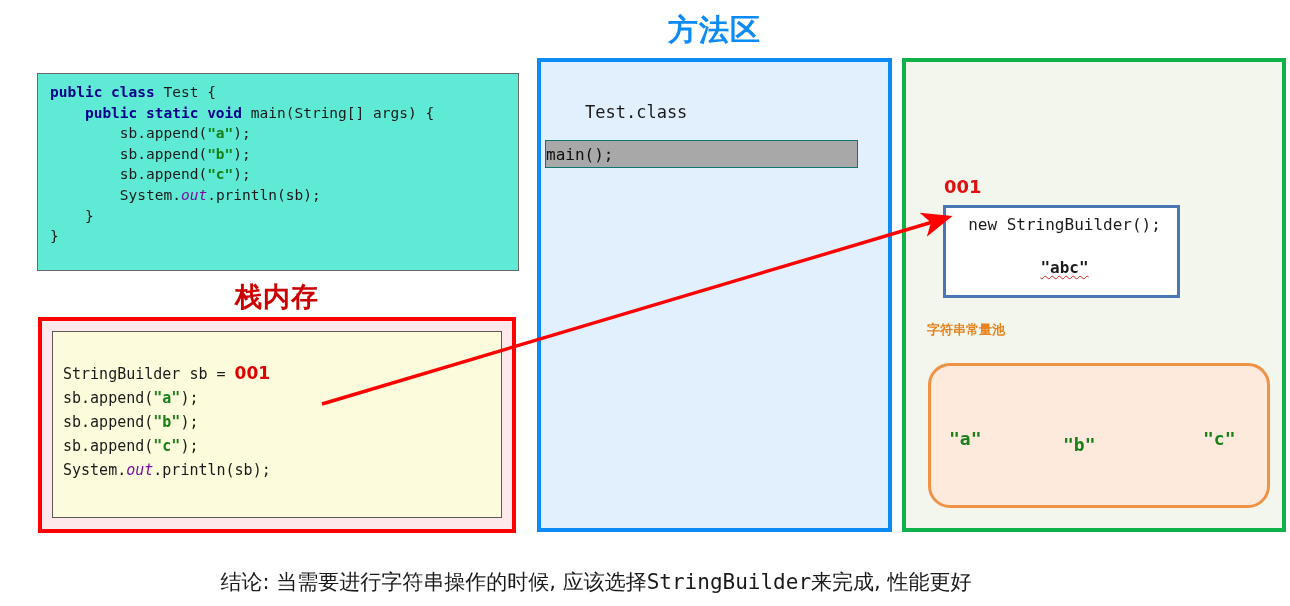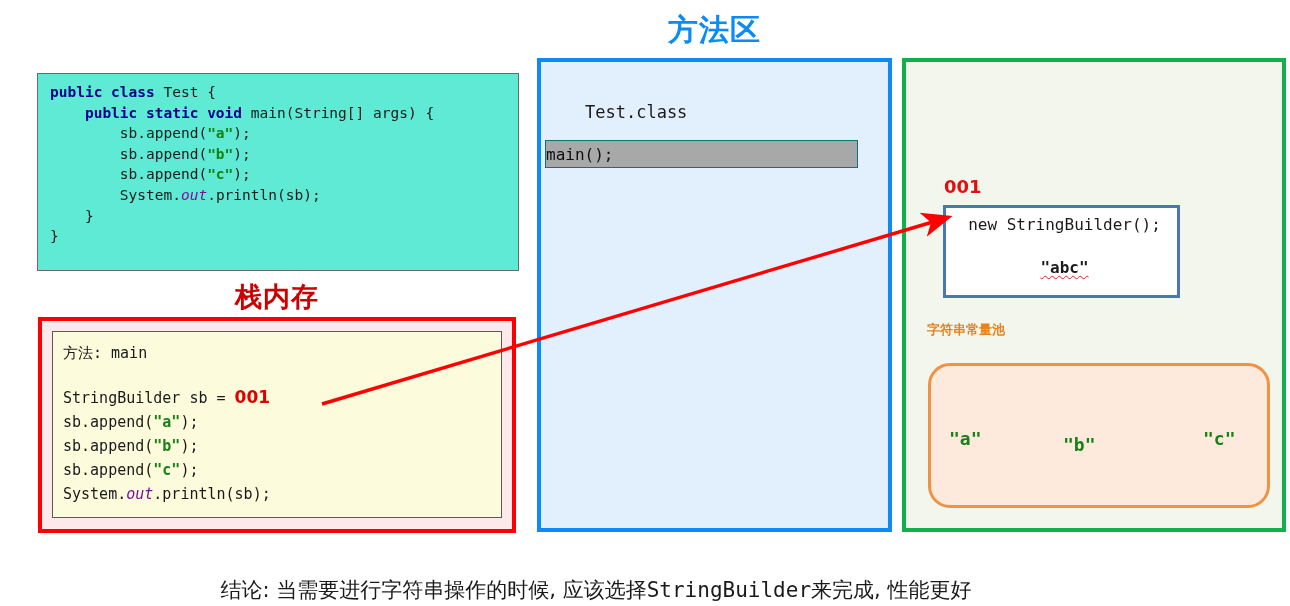--- a/index.html
+++ b/index.html
@@ -120,21 +120,21 @@
     position:absolute;color:#178017;font-weight:bold;font-size:18px;
     font-family:"DejaVu Sans Mono","Liberation Mono",monospace;
   }
 
   
   #arrow-svg{left:0;top:0;width:1290px;height:606px;pointer-events:none;}
 
   
   #conclusion{
     left:0;top:568px;width:1192px;text-align:center;
-    font-size:21px;color:#1a1a1a;margin-top:8px;
+    font-size:21px;color:#1a1a1a;
   }
   #conclusion .mono-in{font-family:"DejaVu Sans Mono","Liberation Mono",monospace;}
 </style>
 </head>
 <body>
 
 <div class="stage">
 
   <div class="abs" id="code-panel">
       <div class="line"><span class="kw">public class </span><span>Test {</span></div>
@@ -143,21 +143,20 @@
       <div class="line"><span>        sb.append(</span><span class="str">"b"</span><span>);</span></div>
       <div class="line"><span>        sb.append(</span><span class="str">"c"</span><span>);</span></div>
       <div class="line"><span>        System.</span><span class="fld">out</span><span>.println(sb);</span></div>
       <div class="line"><span>    }</span></div>
       <div class="line"><span>}</span></div>
     </div>
 
   <div class="abs" id="stack-title">栈内存</div>
   <div class="abs" id="stack-outer"></div>
   <div class="abs" id="stack-inner">
-    <div class="line">方法: main</div>
     <div class="gap"></div>
     <div class="line"><span>StringBuilder sb = </span><span id="stack-ref">001</span></div>
     <div id="stack-lines">
         <div class="line"><span>sb.append(</span><span class="str">"a"</span><span>);</span></div>
         <div class="line"><span>sb.append(</span><span class="str">"b"</span><span>);</span></div>
         <div class="line"><span>sb.append(</span><span class="str">"c"</span><span>);</span></div>
         <div class="line"><span>System.</span><span class="fld">out</span><span>.println(sb);</span></div>
       </div>
   </div>
 

